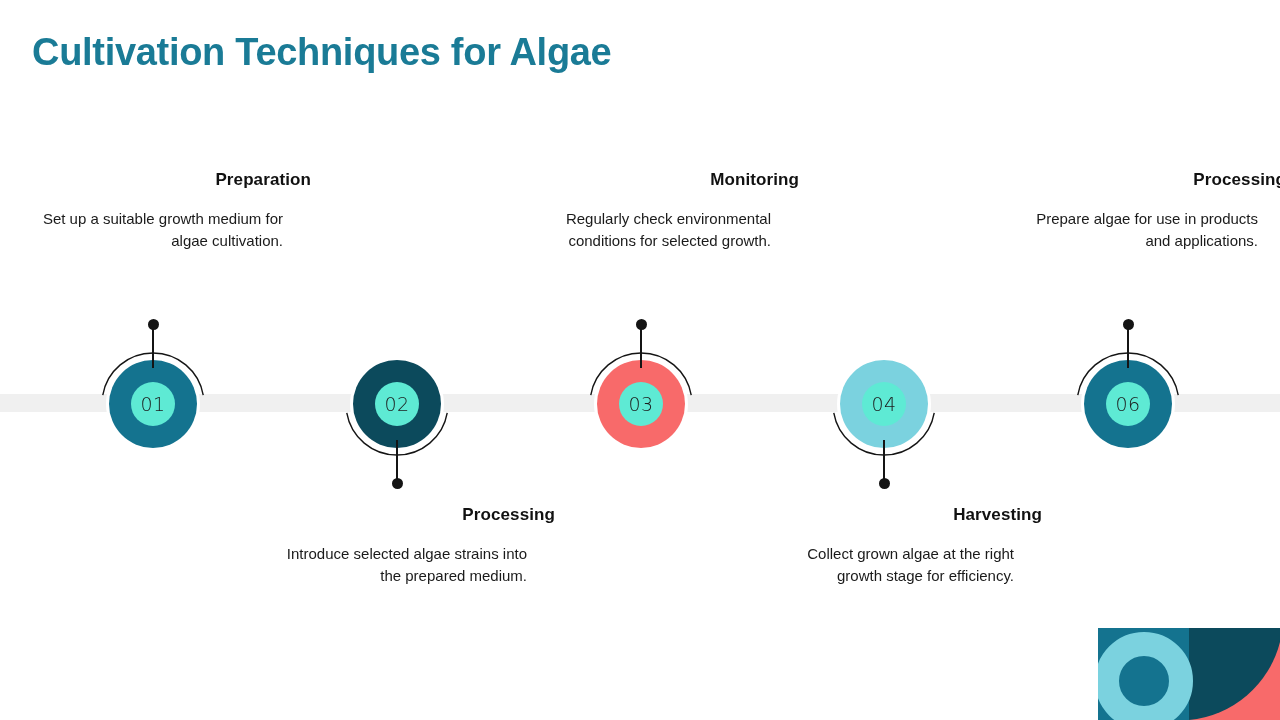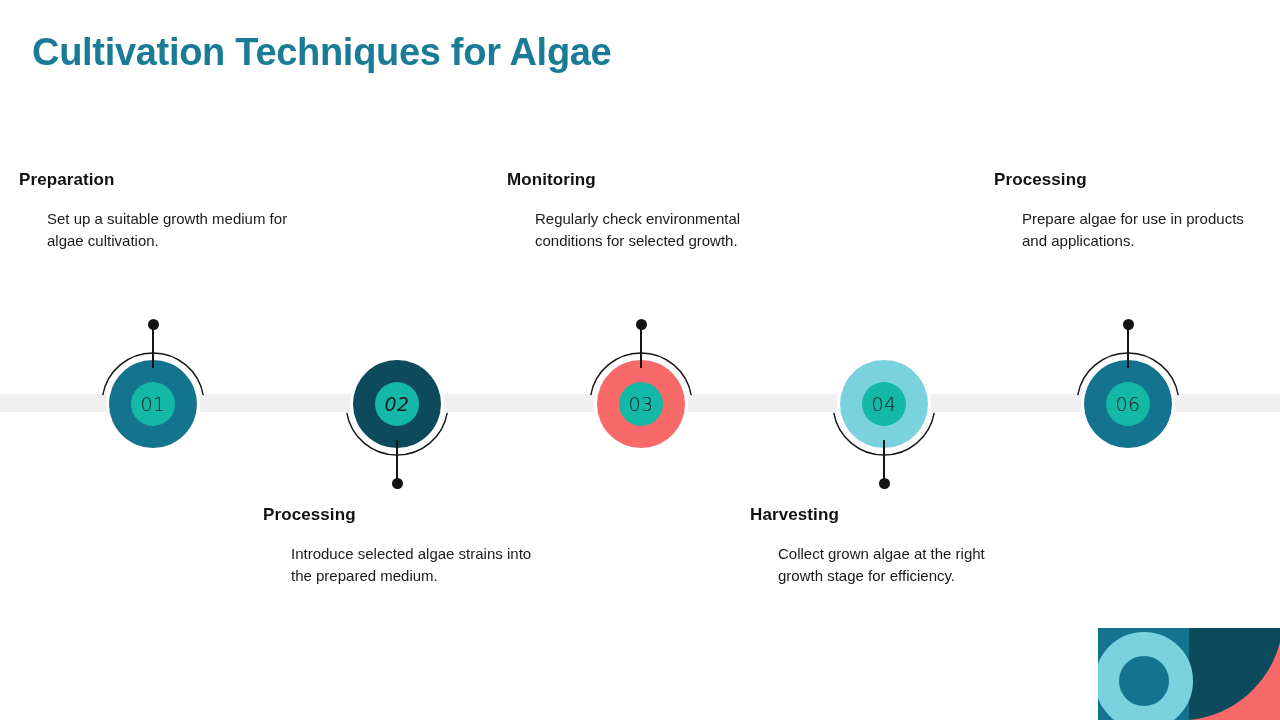--- a/index.html
+++ b/index.html
@@ -85,21 +85,21 @@
     height: 88px;
     border-radius: 50%;
   }
   .donut-inner {
     position: absolute;
     left: 22px;
     top: 22px;
     width: 44px;
     height: 44px;
     border-radius: 50%;
-    background: #14b8a6;
+    background: #5eead4;
     display: flex;
     align-items: center;
     justify-content: center;
   }
   .donut-number {
     font-family: "DejaVu Sans", sans-serif;
     font-size: 19px;
     font-weight: 300;
     color: #1c1c1c;
     letter-spacing: 0.5px;
@@ -122,23 +122,23 @@
     height: 11px;
     border-radius: 50%;
     background: #141414;
   }
   .stem-dot.up   { top: -85px; }
   .stem-dot.down { top: 74px;  }
 
   
   .step-text {
     position: absolute;
-    left: 16px;
+    left: 8px;
     width: 300px;
-    text-align: left;
+    text-align: right;
   }
   .step-text.above { top: 168px; }
   .step-text.below { top: 503px; }
   .step-heading {
     font-size: 17px;
     font-weight: bold;
     color: #111111;
     line-height: 24px;
     margin: 0 0 16px 0;
     letter-spacing: 0.1px;
@@ -194,21 +194,21 @@
       <div class="step" style="left: 397px;">
         <div class="step-text below">
           <div class="step-heading">Processing</div>
           <div class="step-desc">Introduce selected algae strains into the prepared medium.</div>
         </div>
         <div class="marker">
           <svg class="marker-arc" viewBox="0 0 120 120" width="120" height="120">
             <path d="M 110.23 68.86 A 51 51 0 0 1 9.77 68.86" fill="none" stroke="#141414" stroke-width="1.4"></path>
           </svg>
           <div class="donut" style="left: -47px; top: -47px; width: 94px; height: 94px; background: rgb(255, 255, 255);"></div>
-          <div class="donut" style="background: rgb(12, 74, 92); font-style: italic;">
+          <div class="donut" style="background: rgb(12, 74, 92);">
             <div class="donut-inner">
               <span class="donut-number">02</span>
             </div>
           </div>
           <div class="stem down" style="background: rgb(20, 20, 20);"></div>
           <div class="stem-dot down" style="background: rgb(20, 20, 20);"></div>
         </div>
       </div>
       <div class="step" style="left: 641px;">
         <div class="step-text above">

